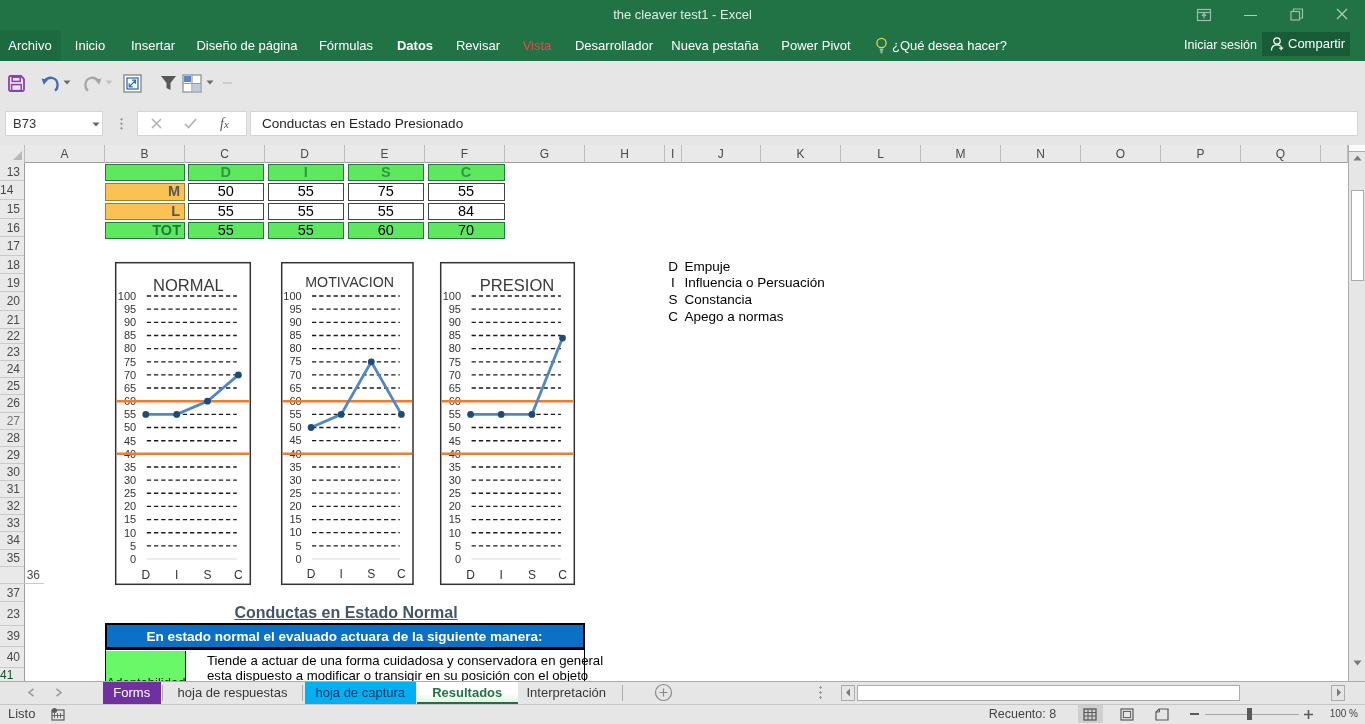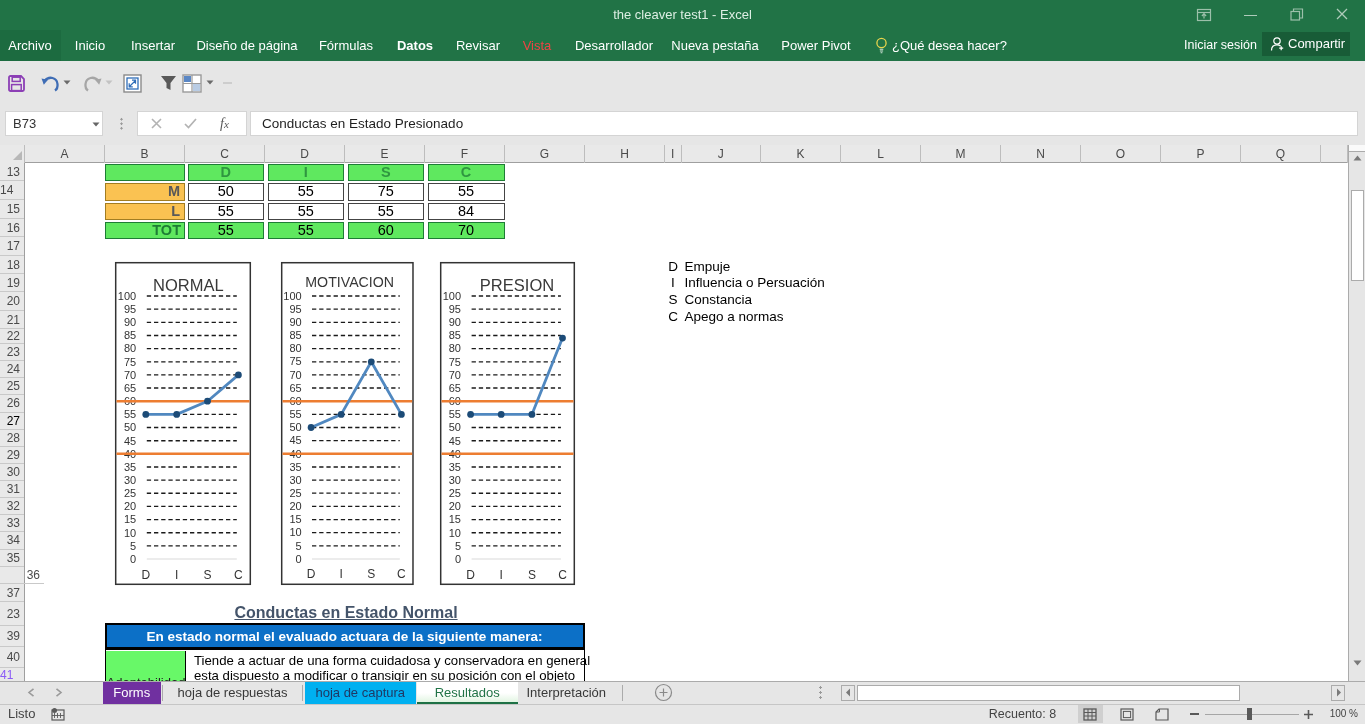--- a/index.html
+++ b/index.html
@@ -148,35 +148,35 @@
 <div class="ab" style="left:0;top:237px;width:24px;height:18.5px;border-bottom:1px solid #c9c9c9;font-size:12px;color:#4a4a4a;text-align:right;padding-right:4px;line-height:18.5px">17</div>
 <div class="ab" style="left:0;top:255.5px;width:24px;height:18.0px;border-bottom:1px solid #c9c9c9;font-size:12px;color:#4a4a4a;text-align:right;padding-right:4px;line-height:18.0px">18</div>
 <div class="ab" style="left:0;top:273.5px;width:24px;height:18.5px;border-bottom:1px solid #c9c9c9;font-size:12px;color:#4a4a4a;text-align:right;padding-right:4px;line-height:18.5px">19</div>
 <div class="ab" style="left:0;top:292px;width:24px;height:18.5px;border-bottom:1px solid #c9c9c9;font-size:12px;color:#4a4a4a;text-align:right;padding-right:4px;line-height:18.5px">20</div>
 <div class="ab" style="left:0;top:310.5px;width:24px;height:18.5px;border-bottom:1px solid #c9c9c9;font-size:12px;color:#4a4a4a;text-align:right;padding-right:4px;line-height:18.5px">21</div>
 <div class="ab" style="left:0;top:329px;width:24px;height:15px;border-bottom:1px solid #c9c9c9;font-size:12px;color:#4a4a4a;text-align:right;padding-right:4px;line-height:15px">22</div>
 <div class="ab" style="left:0;top:344px;width:24px;height:16.5px;border-bottom:1px solid #c9c9c9;font-size:12px;color:#4a4a4a;text-align:right;padding-right:4px;line-height:16.5px">23</div>
 <div class="ab" style="left:0;top:360.5px;width:24px;height:17.5px;border-bottom:1px solid #c9c9c9;font-size:12px;color:#4a4a4a;text-align:right;padding-right:4px;line-height:17.5px">24</div>
 <div class="ab" style="left:0;top:378px;width:24px;height:17px;border-bottom:1px solid #c9c9c9;font-size:12px;color:#4a4a4a;text-align:right;padding-right:4px;line-height:17px">25</div>
 <div class="ab" style="left:0;top:395px;width:24px;height:17.5px;border-bottom:1px solid #c9c9c9;font-size:12px;color:#4a4a4a;text-align:right;padding-right:4px;line-height:17.5px">26</div>
-<div class="ab" style="left:0;top:412.5px;width:24px;height:17.5px;border-bottom:1px solid #c9c9c9;font-size:12px;color:#000000;text-align:right;padding-right:4px;line-height:17.5px">27</div>
+<div class="ab" style="left:0;top:412.5px;width:24px;height:17.5px;border-bottom:1px solid #c9c9c9;font-size:12px;color:#737373;text-align:right;padding-right:4px;line-height:17.5px">27</div>
 <div class="ab" style="left:0;top:430px;width:24px;height:16.5px;border-bottom:1px solid #c9c9c9;font-size:12px;color:#4a4a4a;text-align:right;padding-right:4px;line-height:16.5px">28</div>
 <div class="ab" style="left:0;top:446.5px;width:24px;height:17.0px;border-bottom:1px solid #c9c9c9;font-size:12px;color:#4a4a4a;text-align:right;padding-right:4px;line-height:17.0px">29</div>
 <div class="ab" style="left:0;top:463.5px;width:24px;height:17.0px;border-bottom:1px solid #c9c9c9;font-size:12px;color:#4a4a4a;text-align:right;padding-right:4px;line-height:17.0px">30</div>
 <div class="ab" style="left:0;top:480.5px;width:24px;height:17.0px;border-bottom:1px solid #c9c9c9;font-size:12px;color:#4a4a4a;text-align:right;padding-right:4px;line-height:17.0px">31</div>
 <div class="ab" style="left:0;top:497.5px;width:24px;height:17.0px;border-bottom:1px solid #c9c9c9;font-size:12px;color:#4a4a4a;text-align:right;padding-right:4px;line-height:17.0px">32</div>
 <div class="ab" style="left:0;top:514.5px;width:24px;height:17.5px;border-bottom:1px solid #c9c9c9;font-size:12px;color:#4a4a4a;text-align:right;padding-right:4px;line-height:17.5px">33</div>
 <div class="ab" style="left:0;top:532px;width:24px;height:17.5px;border-bottom:1px solid #c9c9c9;font-size:12px;color:#4a4a4a;text-align:right;padding-right:4px;line-height:17.5px">34</div>
 <div class="ab" style="left:0;top:549.5px;width:24px;height:17.0px;border-bottom:1px solid #c9c9c9;font-size:12px;color:#4a4a4a;text-align:right;padding-right:4px;line-height:17.0px">35</div>
 <div class="ab" style="left:0;top:566.5px;width:44px;height:17.0px;border-bottom:1px solid #c9c9c9;font-size:12px;color:#4a4a4a;text-align:right;padding-right:4px;line-height:17.0px">36</div>
 <div class="ab" style="left:0;top:583.5px;width:24px;height:18.0px;border-bottom:1px solid #c9c9c9;font-size:12px;color:#4a4a4a;text-align:right;padding-right:4px;line-height:18.0px">37</div>
 <div class="ab" style="left:0;top:601.5px;width:24px;height:24.0px;border-bottom:1px solid #c9c9c9;font-size:12px;color:#4a4a4a;text-align:right;padding-right:4px;line-height:24.0px">23</div>
 <div class="ab" style="left:0;top:625.5px;width:24px;height:21.5px;border-bottom:1px solid #c9c9c9;font-size:12px;color:#4a4a4a;text-align:right;padding-right:4px;line-height:21.5px">39</div>
 <div class="ab" style="left:0;top:647px;width:24px;height:21px;border-bottom:1px solid #c9c9c9;font-size:12px;color:#4a4a4a;text-align:right;padding-right:4px;line-height:21px">40</div>
-<div class="ab" style="left:0;top:668px;width:24px;height:15px;border-bottom:1px solid #c9c9c9;font-size:12px;color:#8b5cf6;text-align:right;padding-right:12px;line-height:15px">41</div>
+<div class="ab" style="left:0;top:668px;width:24px;height:15px;border-bottom:1px solid #c9c9c9;font-size:12px;color:#14532d;text-align:right;padding-right:12px;line-height:15px">41</div>
 <div class="ab" style="left:0;top:163px;width:1348px;height:518px;overflow:hidden">
     <div class="ab" style="left:0;top:-163px;width:1348px;height:724px">
 <div class="ab" style="left:105px;top:164px;width:80px;height:17px;background:#5fe85f;border:1.6px solid #1e7d35;line-height:14px"></div>
 <div class="ab" style="left:187.5px;top:164px;width:76.5px;height:17px;background:#5fe85f;border:1.6px solid #1e7d35;text-align:center;font-weight:bold;font-size:14.5px;color:#2f9640;line-height:14px">D</div>
 <div class="ab" style="left:267.5px;top:164px;width:76.5px;height:17px;background:#5fe85f;border:1.6px solid #1e7d35;text-align:center;font-weight:bold;font-size:14.5px;color:#2f9640;line-height:14px">I</div>
 <div class="ab" style="left:347.5px;top:164px;width:76.5px;height:17px;background:#5fe85f;border:1.6px solid #1e7d35;text-align:center;font-weight:bold;font-size:14.5px;color:#2f9640;line-height:14px">S</div>
 <div class="ab" style="left:427.5px;top:164px;width:77.0px;height:17px;background:#5fe85f;border:1.6px solid #1e7d35;text-align:center;font-weight:bold;font-size:14.5px;color:#2f9640;line-height:14px">C</div>
 <div class="ab" style="left:105px;top:183px;width:80px;height:17.5px;background:#fac252;border:1.6px solid #a27d22;text-align:right;padding-right:4px;font-weight:bold;font-size:14.5px;color:#595959;line-height:14.5px">M</div>
 <div class="ab" style="left:187.5px;top:183px;width:76.5px;height:17.5px;background:#fff;border:1.6px solid #444;text-align:center;font-size:14.5px;color:#000;line-height:14.5px">50</div>
 <div class="ab" style="left:267.5px;top:183px;width:76.5px;height:17.5px;background:#fff;border:1.6px solid #444;text-align:center;font-size:14.5px;color:#000;line-height:14.5px">55</div>
@@ -371,21 +371,21 @@
 <div class="ab" style="left:684.5px;top:292px;height:16px;line-height:16px;font-size:13.5px;color:#000">Constancia</div>
 <div class="ab ctr" style="left:665px;top:308.5px;width:16px;height:16px;line-height:16px;font-size:13.5px;color:#000">C</div>
 <div class="ab" style="left:684.5px;top:308.5px;height:16px;line-height:16px;font-size:13.5px;color:#000">Apego a normas</div>
 <div class="ab ctr" style="left:105px;top:601px;width:482px;height:23px;line-height:23px;font-size:16px;font-weight:bold;color:#44546a"><span style="text-decoration:underline">Conductas en Estado Normal</span></div>
 
 <div class="ab" style="left:104.5px;top:622.5px;width:480px;height:26.5px;background:#0c70c7;border:2px solid #000"></div>
 <div class="ab ctr" style="left:104.5px;top:622.5px;width:480px;height:26px;line-height:27px;color:#fff;font-weight:bold;font-size:13.5px">En estado normal el evaluado actuara de la siguiente manera:</div>
 <div class="ab" style="left:104.5px;top:649px;width:480px;height:40px;border:1.6px solid #000;background:#fff"></div>
 <div class="ab" style="left:106px;top:650.5px;width:80px;height:37px;background:#68f868;border-right:1.6px solid #000"></div>
 <div class="ab ctr" style="left:106px;top:676px;width:80px;height:14px;font-size:13px;color:#222;line-height:14px">Adaptabilidad</div>
-<div class="ab" style="left:194px;top:652.5px;width:400px;font-size:13.2px;color:#000;line-height:15.9px;white-space:nowrap">Tiende a actuar de una forma cuidadosa y conservadora en general<br>esta dispuesto a modificar o transigir en su posición con el objeto</div>
+<div class="ab" style="left:207px;top:652.5px;width:400px;font-size:13.2px;color:#000;line-height:15.9px;white-space:nowrap">Tiende a actuar de una forma cuidadosa y conservadora en general<br>esta dispuesto a modificar o transigir en su posición con el objeto</div>
 
 </div>
   </div>
 
 <div class="ab" style="left:1348px;top:145px;width:17px;height:538px;background:#e6e6e6;border-left:1px solid #ababab"></div>
 <div class="ab" style="left:1349px;top:145px;width:16px;height:7px;background:#fafafa;border-bottom:1px solid #ababab"></div>
 <svg class="ab" style="left:1353px;top:155px" width="9" height="6" viewBox="0 0 9 6">
     <path d="M4.5 0.5 L8.5 5.5 H0.5 Z" fill="#7a7a7a"></path>
   </svg>
 <div class="ab" style="left:1350.5px;top:190px;width:13px;height:91px;background:#fff;border:1px solid #ababab"></div>
@@ -400,21 +400,21 @@
   </svg>
 <svg class="ab" style="left:55px;top:688px" width="8" height="9" viewBox="0 0 8 9">
     <path d="M1.5 0.8 L6 4.5 L1.5 8.2" fill="none" stroke="#9a9a9a" stroke-width="1.6"></path>
   </svg>
 
 <div class="ab ctr" style="left:103px;top:682px;width:57.5px;height:22px;line-height:22px;background:#7030a0;color:#fff;font-size:13px;font-weight:normal;">Forms</div>
 <div class="ab" style="left:162px;top:685px;width:1px;height:16px;background:#ababab"></div>
 <div class="ab ctr" style="left:164px;top:682px;width:137px;height:22px;line-height:22px;background:#e6e6e6;color:#383838;font-size:13px;font-weight:normal;">hoja de respuestas</div>
 <div class="ab" style="left:302px;top:685px;width:1px;height:16px;background:#ababab"></div>
 <div class="ab ctr" style="left:304.5px;top:682px;width:111.5px;height:22px;line-height:22px;background:#00b0f0;color:#1f3864;font-size:13px;font-weight:normal;">hoja de captura</div>
-<div class="ab ctr" style="left:417px;top:682px;width:100.5px;height:22px;line-height:22px;background:#fff;color:#217346;font-size:13px;font-weight:normal;border-bottom:2.5px solid #1e7145;background:linear-gradient(#ffffff 55%,#e2f5e2);">Resultados</div>
+<div class="ab ctr" style="left:417px;top:682px;width:100.5px;height:22px;line-height:22px;background:#fff;color:#217346;font-size:13px;font-weight:bold;border-bottom:2.5px solid #1e7145;background:linear-gradient(#ffffff 55%,#e2f5e2);">Resultados</div>
 <div class="ab ctr" style="left:519px;top:682px;width:94.5px;height:22px;line-height:22px;background:#e6e6e6;color:#383838;font-size:13px;font-weight:normal;">Interpretación</div>
 <div class="ab" style="left:622px;top:685px;width:1px;height:16px;background:#ababab"></div>
 
 <svg class="ab" style="left:654px;top:683px" width="19" height="19" viewBox="0 0 19 19">
 <circle cx="9.5" cy="9.5" r="8" fill="none" stroke="#8a8a8a" stroke-width="1.2"></circle>
 <path d="M9.5 5.5 V13.5 M5.5 9.5 H13.5" stroke="#8a8a8a" stroke-width="1.2"></path>
 </svg>
 <div class="ab" style="left:819px;top:685px;width:3px;height:15px;background-image:radial-gradient(circle,#9a9a9a 1px,transparent 1.2px);background-size:3px 5px"></div>
 
 <div class="ab" style="left:840px;top:682px;width:507px;height:21px;background:#e6e6e6"></div>

